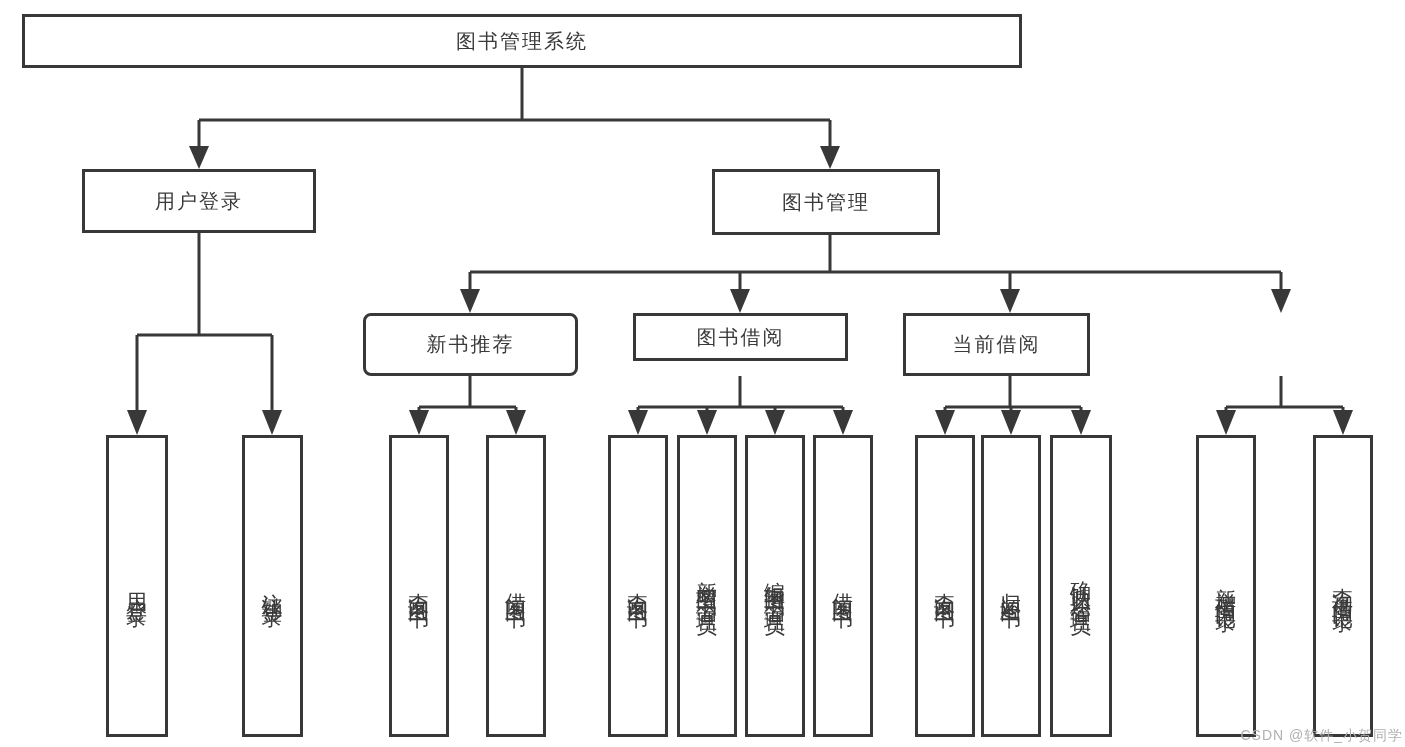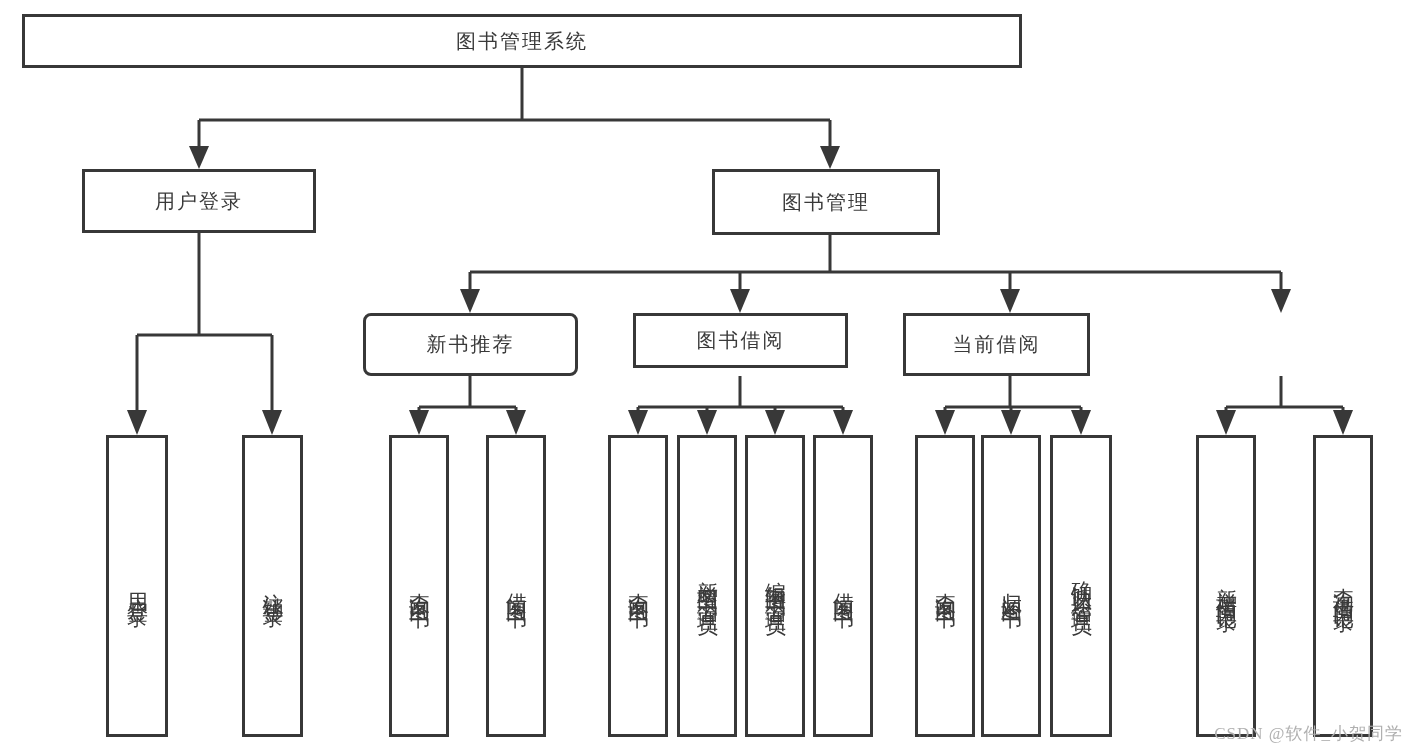--- a/index.html
+++ b/index.html
@@ -1,34 +1,34 @@
 <!DOCTYPE html>
 <html><head>
 <meta charset="utf-8">
 <style>
   html,body{margin:0;padding:0;background:#ffffff;}
   .canvas{
     position:relative;width:1405px;height:747px;background:#ffffff;
-    font-family:Liberation Serif, serif;color:#383838;
+    font-family:Liberation Sans, sans-serif;color:#383838;
     overflow:hidden;
   }
   .node{
     position:absolute;border:3px solid #383838;background:#ffffff;
     display:flex;align-items:center;justify-content:center;
     font-size:20px;letter-spacing:2px;box-sizing:border-box;color:#3a3a3a;
   }
   .vnode{
     writing-mode:vertical-rl;text-orientation:mixed;
     font-size:21px;letter-spacing:5px;line-height:1;
   }
   svg.wires{position:absolute;left:0;top:0;width:1405px;height:747px;pointer-events:none;}
   .wire{stroke:#383838;stroke-width:3;fill:none;}
   .arrow{fill:#383838;stroke:none;}
   .watermark{
-    position:absolute;right:2px;bottom:2px;font-size:17px;color:#b0b0b0;
+    position:absolute;right:2px;bottom:2px;font-size:14px;color:#b0b0b0;
     letter-spacing:1px;z-index:5;
   }
 </style>
 </head>
 <body>
 
 <div class="canvas">
 
   <svg class="wires" viewBox="0 0 1405 747">
     <path class="wire" d="
@@ -59,21 +59,21 @@
     <polygon class="arrow" points="1216,410 1236,410 1226,435"></polygon>
     <polygon class="arrow" points="1333,410 1353,410 1343,435"></polygon>
   </svg>
 
   <div class="node" style="left:22px;top:14px;width:1000px;height:54px;">图书管理系统</div>
 
   <div class="node" style="left:82px;top:169px;width:234px;height:64px;">用户登录</div>
   <div class="node" style="left:712px;top:169px;width:228px;height:66px;">图书管理</div>
 
   <div class="node" style="left:363px;top:313px;width:215px;height:63px;border-radius:8px;">新书推荐</div>
-  <div class="node" style="left:633px;top:313px;width:215px;height:55px;">图书借阅</div>
+  <div class="node" style="left:633px;top:313px;width:215px;height:48px;">图书借阅</div>
   <div class="node" style="left:903px;top:313px;width:187px;height:63px;">当前借阅</div>
 
   <div class="node vnode" style="left:106px;top:435px;width:62px;height:302px;">用户登录</div>
   <div class="node vnode" style="left:242px;top:435px;width:61px;height:302px;">注销登录</div>
 
   <div class="node vnode" style="left:389px;top:435px;width:60px;height:302px;">查询图书</div>
   <div class="node vnode" style="left:486px;top:435px;width:60px;height:302px;">借阅图书</div>
 
   <div class="node vnode" style="left:608px;top:435px;width:60px;height:302px;">查询图书</div>
   <div class="node vnode" style="left:677px;top:435px;width:60px;height:302px;">新增图书（管理员）</div>

